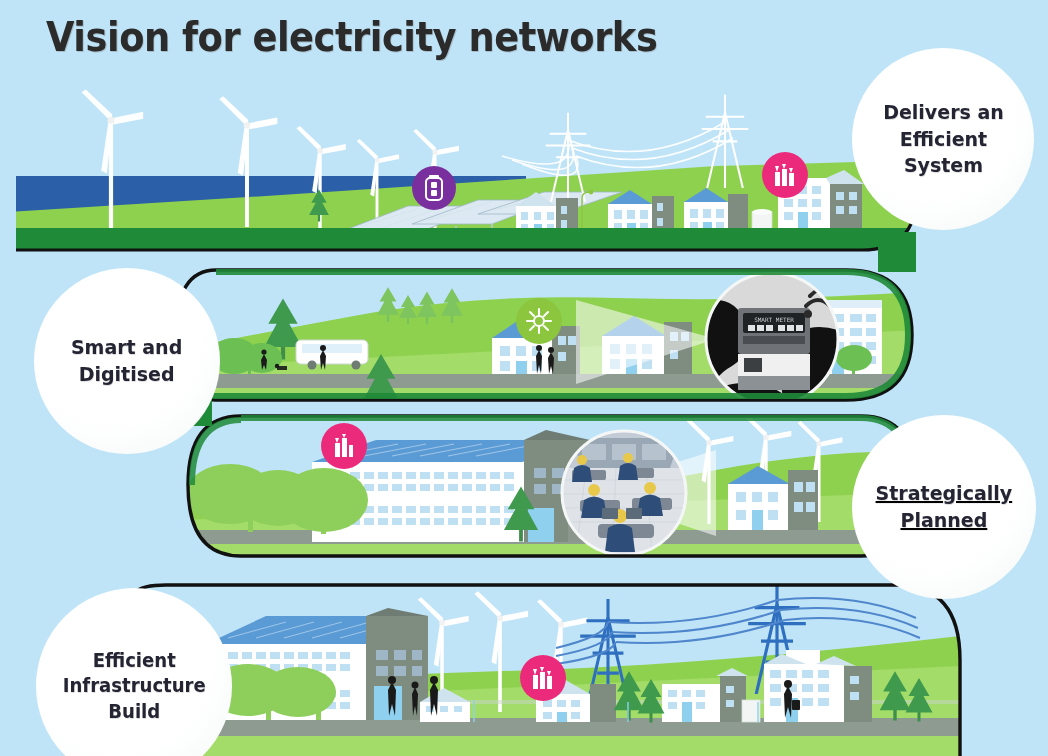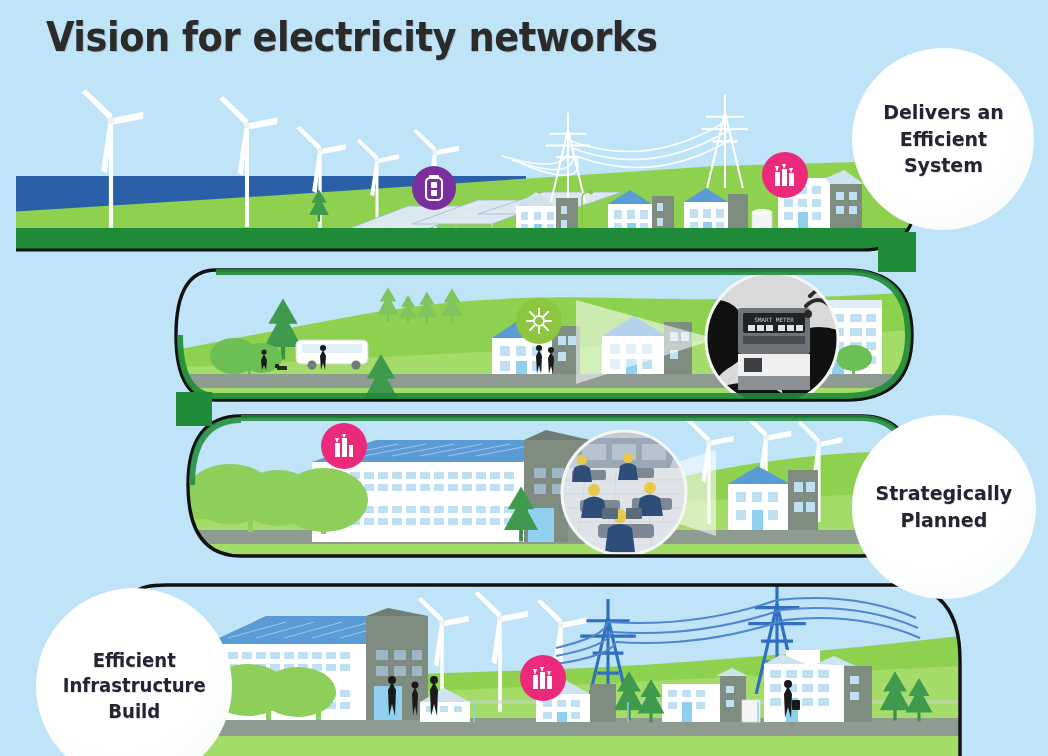--- a/index.html
+++ b/index.html
@@ -50,21 +50,21 @@
     font-family: "DejaVu Sans", sans-serif;
     font-weight: bold;
     font-size: 20px;
     line-height: 1.34;
     color: #242433;
     transform: scaleX(0.95);
     text-shadow: 0.5px 0.5px 0 rgba(150,150,150,0.3);
   }
   #callout-1 { left: 836px; top: 48px;  width: 182px; height: 182px; justify-content: center; }
   #callout-2 { left: 18px;  top: 268px; width: 186px; height: 186px; }
-  #callout-3 { left: 836px; top: 415px; width: 184px; height: 184px; }
+  #callout-3 { left: 836px; top: 415px; width: 184px; height: 184px; text-decoration: underline; }
   #callout-4 { left: 20px;  top: 588px; width: 196px; height: 196px; }
   #callout-4 span { font-size: 19px; }
 
   
   .badge {
     position: absolute;
     border-radius: 50%;
     display: flex; align-items: center; justify-content: center;
     z-index: 30;
   }
@@ -828,20 +828,26 @@
   <div class="title">Vision for electricity networks</div>
 
   <div class="callout" id="callout-1">
     <span>
       <span>Delivers an</span><br>
       <span>Efficient</span><br>
       <span>System</span>
     </span>
   </div>
 
+  <div class="callout" id="callout-2">
+    <span>
+      <span>Smart and</span><br>
+      <span>Digitised</span>
+    </span>
+  </div>
 
   <div class="callout" id="callout-3">
     <span>
       <span>Strategically</span><br>
       <span>Planned</span>
     </span>
   </div>
 
   <div class="callout" id="callout-4">
     <span>

